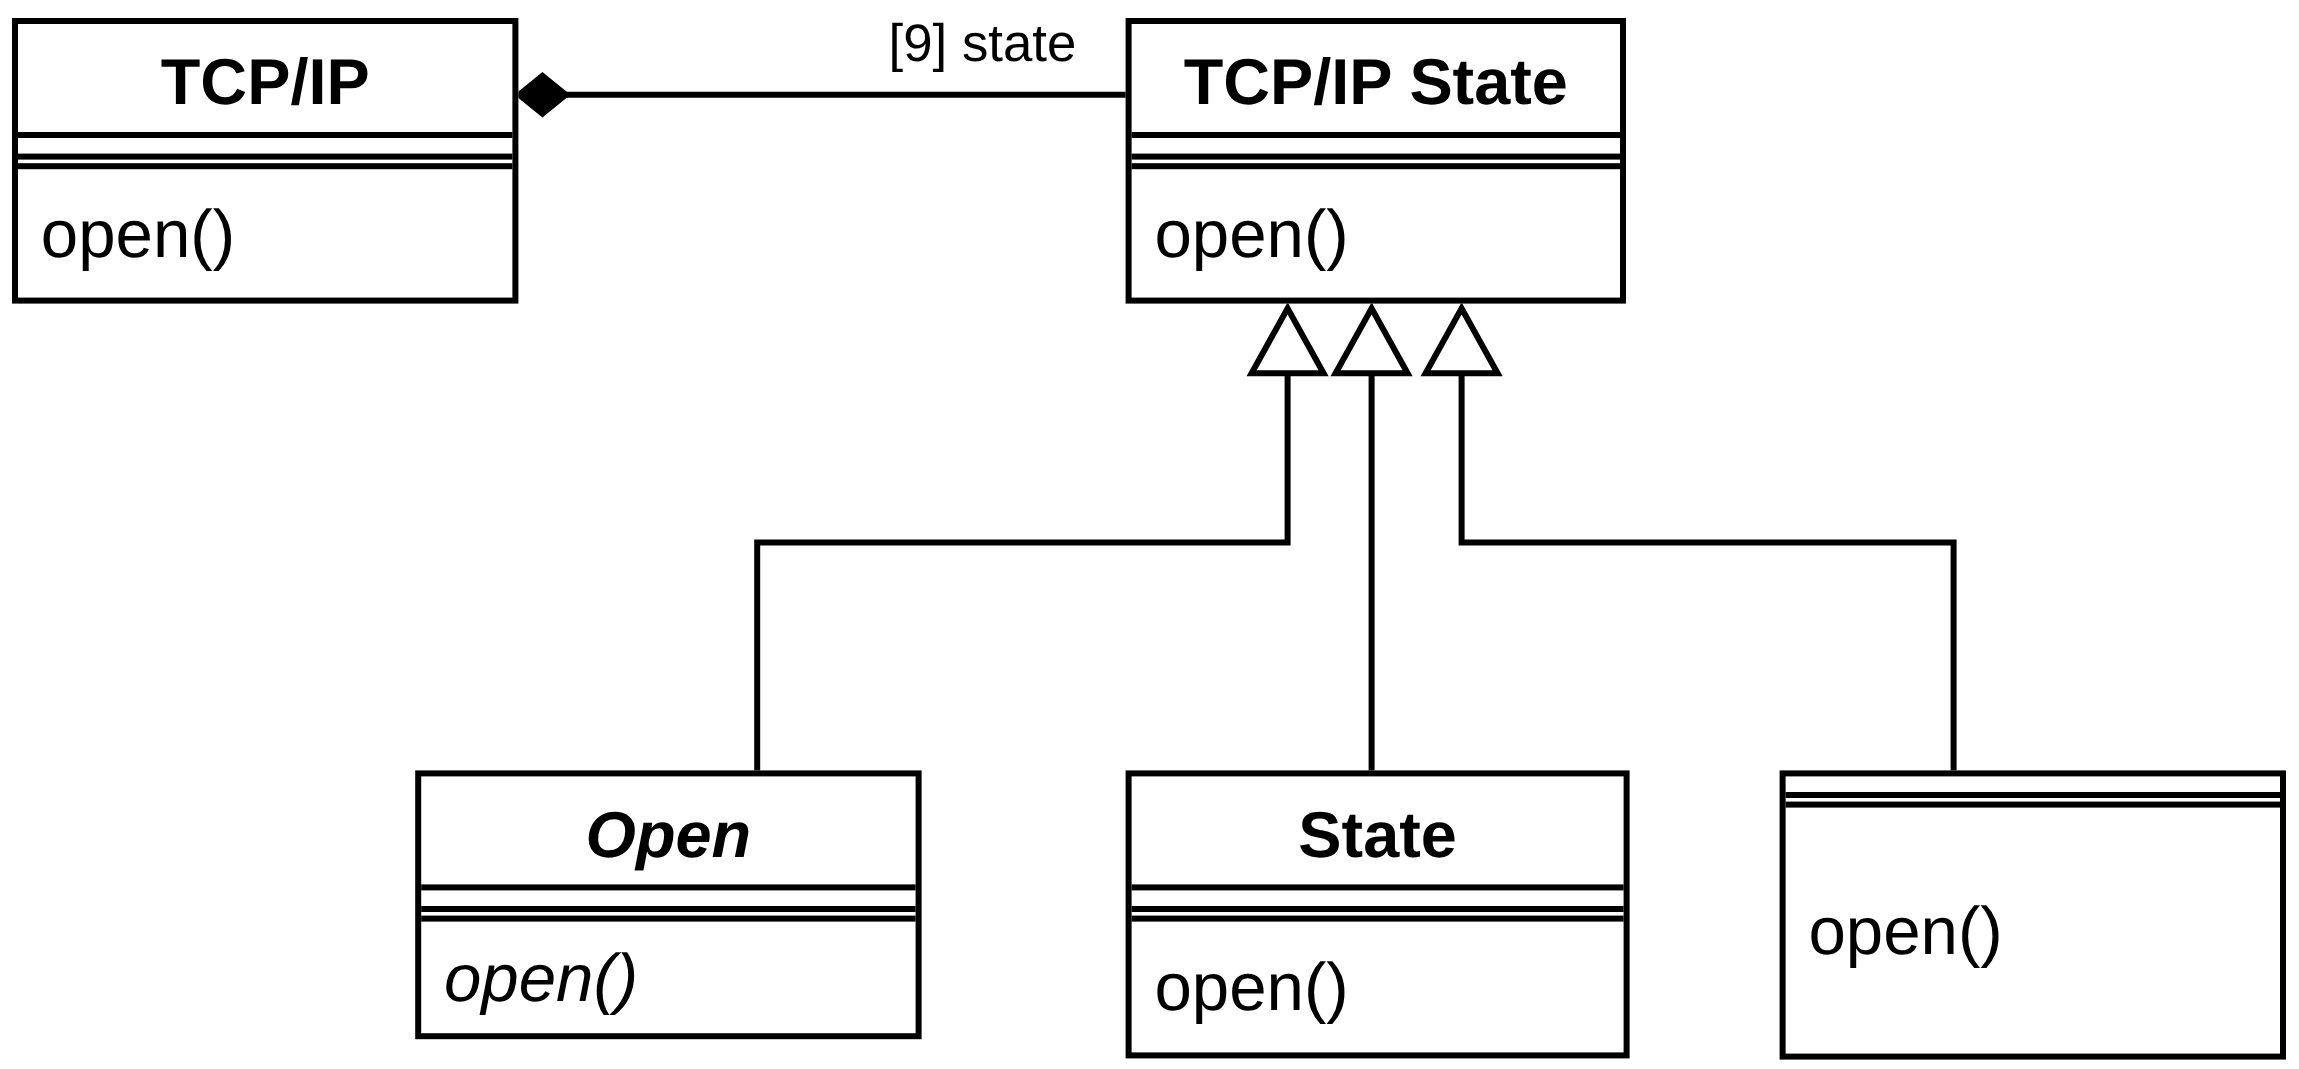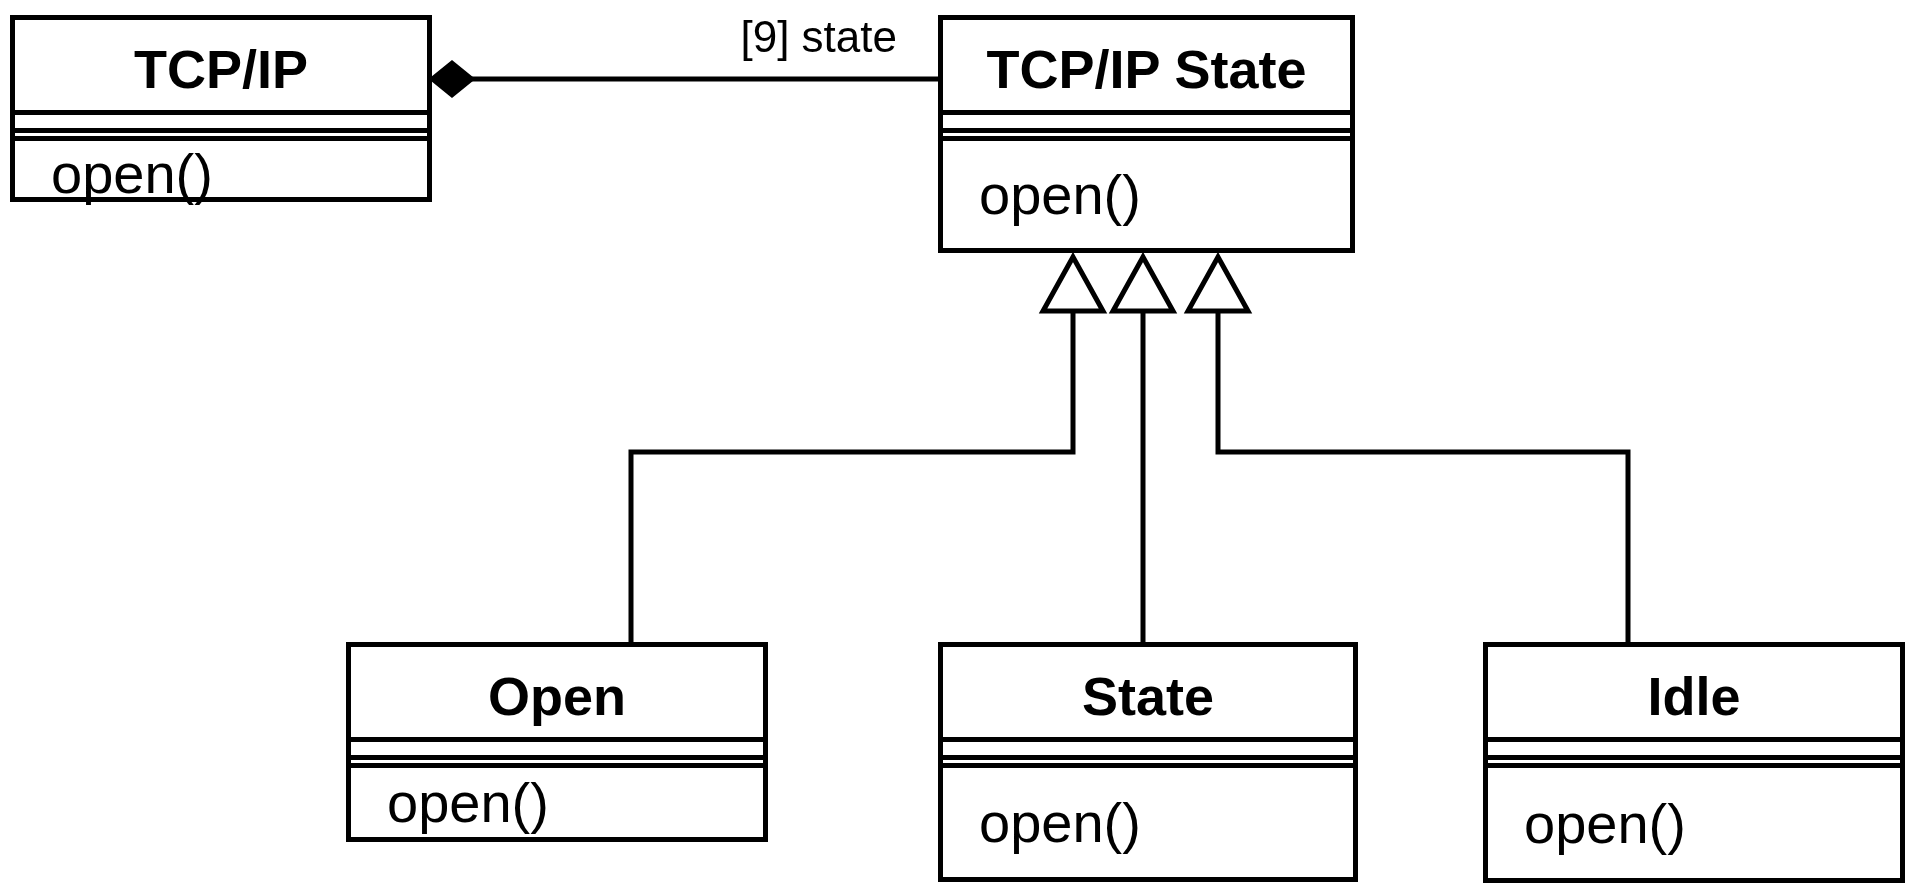--- a/index.html
+++ b/index.html
@@ -51,21 +51,21 @@
   }
   .uml-attr-band2 {
     flex: 0 0 8px;
     box-sizing: border-box;
     border-bottom: 5px solid #000000;
   }
   .uml-methods {
     flex: 1 1 auto;
     display: flex;
     align-items: center;
-    padding-left: 36px;
+    padding-left: 19px;
     font-size: 56px;
     font-weight: normal;
     white-space: nowrap;
   }
   .assoc-label {
     position: absolute;
     z-index: 3;
     left: 597px;
     top: 12px;
     width: 300px;
@@ -90,58 +90,57 @@
 
     <polyline points="1143,309 1143,645" fill="none" stroke="#000000" stroke-width="5"></polyline>
     <polygon points="1143,257 1113,311 1173,311" fill="#ffffff" stroke="#000000" stroke-width="5"></polygon>
 
     <polyline points="1218,309 1218,452 1628,452 1628,645" fill="none" stroke="#000000" stroke-width="5"></polyline>
     <polygon points="1218,257 1188,311 1248,311" fill="#ffffff" stroke="#000000" stroke-width="5"></polygon>
   </svg>
 
   <div class="assoc-label">[9] state</div>
 
-  <div class="uml-class" style="left:10px; top:15px; width:422px; height:187px;">
+  <div class="uml-class" style="left:10px; top:15px; width:422px; height:238px;">
     <div class="uml-title">TCP/IP</div>
     <div class="uml-attr-band"></div>
     <div class="uml-attr-band2"></div>
     <div class="uml-methods">
       <span>open()</span>
     </div>
   </div>
 
   <div class="uml-class" style="left:938px; top:15px; width:417px; height:238px;">
     <div class="uml-title">TCP/IP State</div>
     <div class="uml-attr-band"></div>
     <div class="uml-attr-band2"></div>
     <div class="uml-methods">
       <span>open()</span>
     </div>
   </div>
 
-  <div class="uml-class" style="left:346px; top:642px; width:422px; height:200px;">
+  <div class="uml-class" style="left:346px; top:642px; width:422px; height:224px;font-style:italic;">
     <div class="uml-title">Open</div>
     <div class="uml-attr-band"></div>
     <div class="uml-attr-band2"></div>
     <div class="uml-methods">
       <span>open()</span>
     </div>
   </div>
 
   <div class="uml-class" style="left:938px; top:642px; width:420px; height:240px;">
     <div class="uml-title">State</div>
     <div class="uml-attr-band"></div>
     <div class="uml-attr-band2"></div>
     <div class="uml-methods">
       <span>open()</span>
     </div>
   </div>
 
   <div class="uml-class" style="left:1483px; top:642px; width:422px; height:241px;">
-    <div class="uml-title">Idle</div>
     <div class="uml-attr-band"></div>
     <div class="uml-attr-band2"></div>
     <div class="uml-methods">
       <span>open()</span>
     </div>
   </div>
 
 </div>
 
 </body></html>

